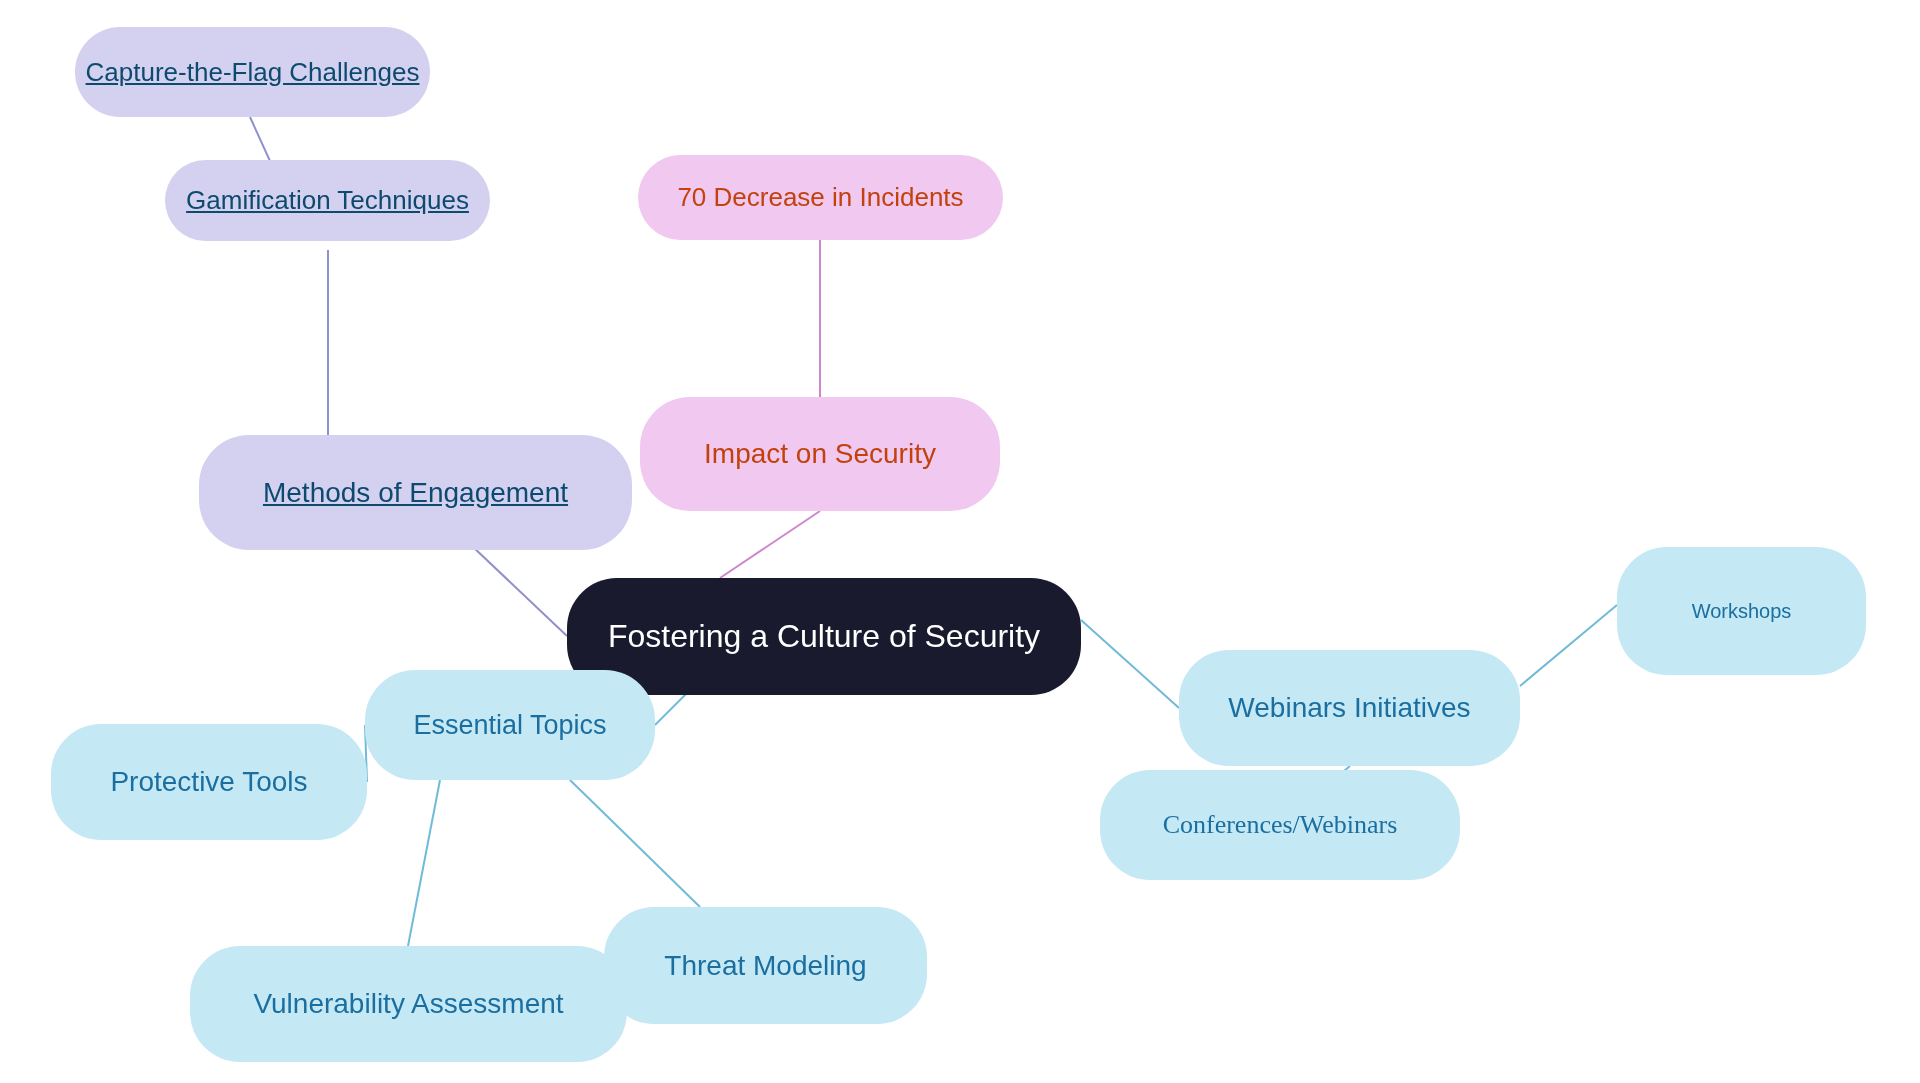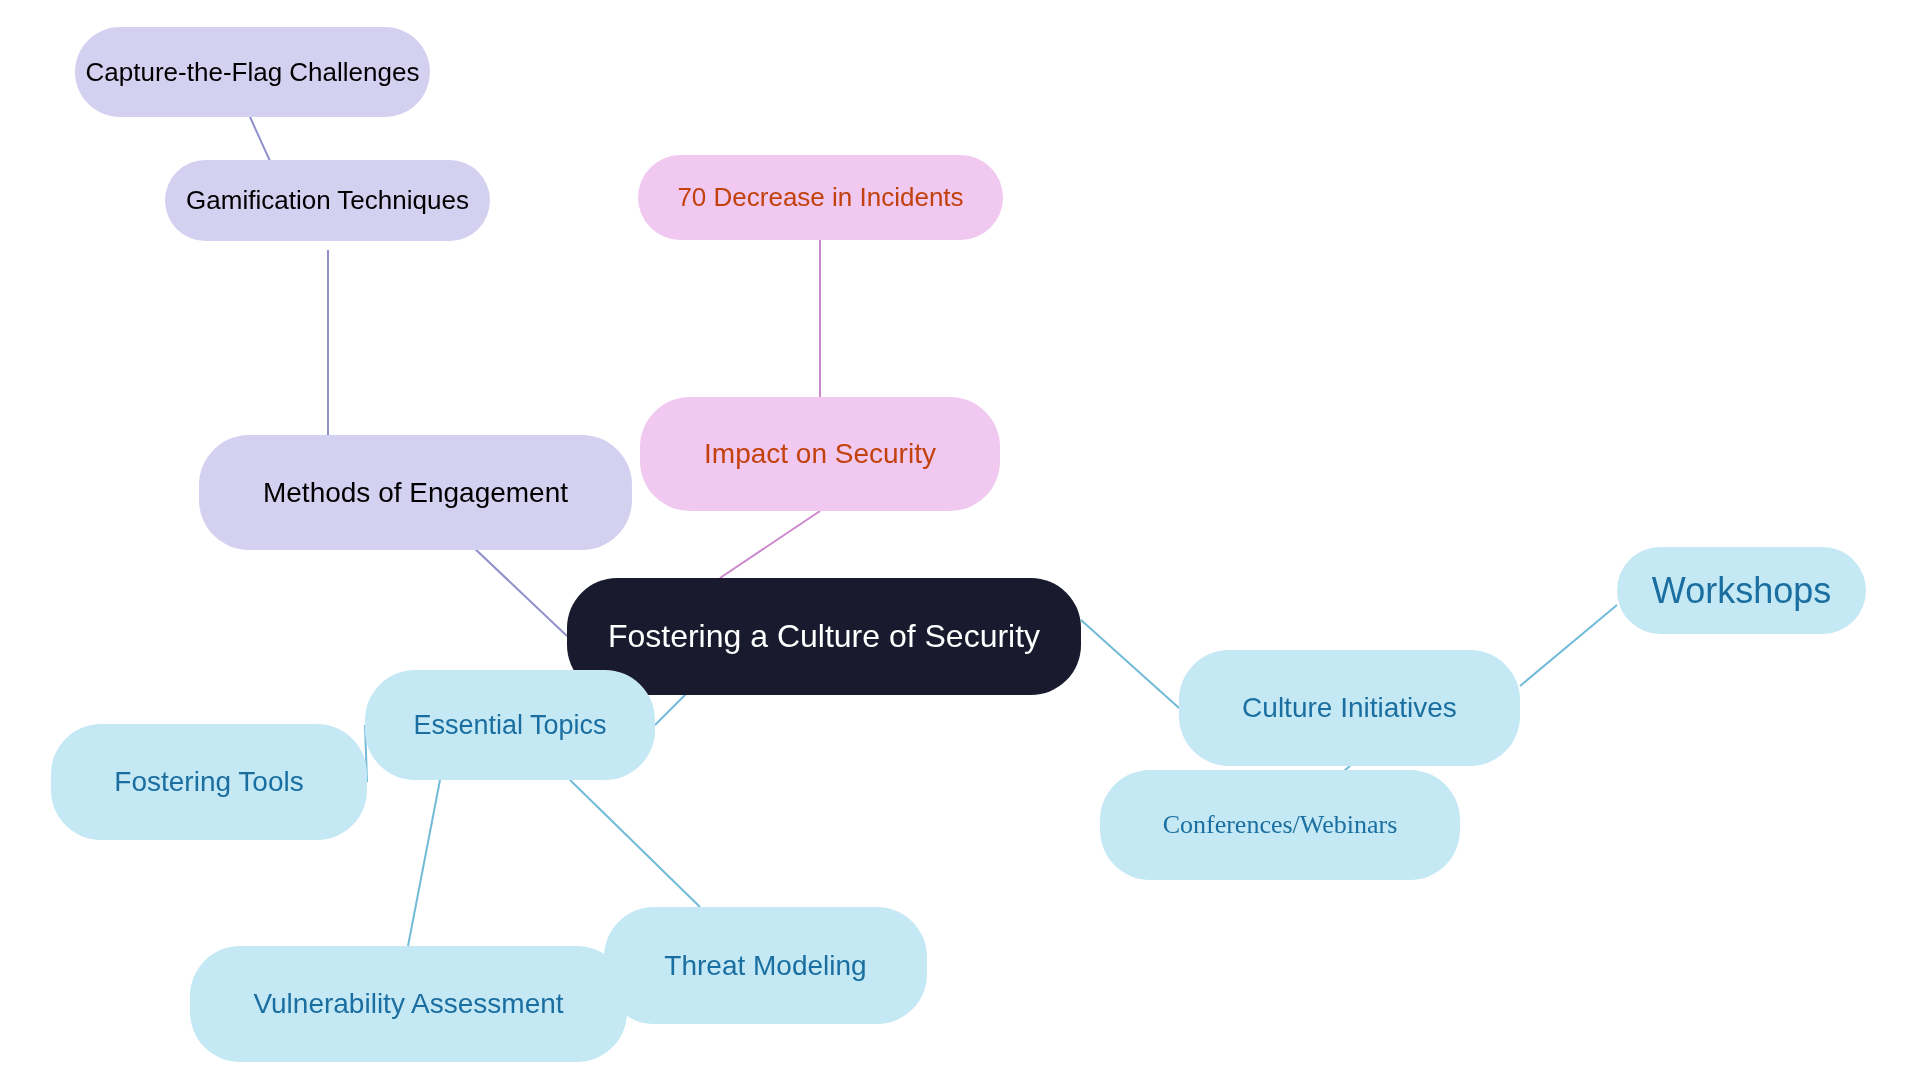--- a/index.html
+++ b/index.html
@@ -34,22 +34,23 @@
     .node-center {
       background: #1a1a2e;
       color: #ffffff;
       font-size: 32px;
       font-weight: 500;
       border-radius: 50px;
       padding: 28px 55px;
     }
     .node-purple-light {
       background: #d4d0f0;
-      color: #000000;
+      color: #0c4a6e;
       border: none;
+      text-decoration: underline;
     }
     .node-pink {
       background: #f0c8f0;
       color: #c2410c;
       border: none;
     }
     .node-blue-light {
       background: #c5e8f5;
       color: #1a6fa0;
       border: none;
@@ -90,25 +91,25 @@
 <div class="node node-purple-light" style="left:75px; top:27px; width:355px; height:90px; font-size:26px;">Capture-the-Flag Challenges</div>
 
 <div class="node node-purple-light" style="left:165px; top:160px; width:325px; height:81px; font-size:26px;">Gamification Techniques</div>
 
 <div class="node node-purple-light" style="left:199px; top:435px; width:433px; height:115px; font-size:28px;">Methods of Engagement</div>
 
 <div class="node node-pink" style="left:638px; top:155px; width:365px; height:85px; font-size:26px;">70 Decrease in Incidents</div>
 
 <div class="node node-pink" style="left:640px; top:397px; width:360px; height:114px; font-size:28px;">Impact on Security</div>
 
-<div class="node node-blue-light" style="left:1179px; top:650px; width:341px; height:116px; font-size:28px;">Culture Initiatives</div>
+<div class="node node-blue-light" style="left:1179px; top:650px; width:341px; height:116px; font-size:28px;">Webinars Initiatives</div>
 
-<div class="node node-blue-light" style="left:1617px; top:547px; width:249px; height:87px; font-size:36px;">Workshops</div>
+<div class="node node-blue-light" style="left:1617px; top:547px; width:249px; height:128px; font-size:20px;">Workshops</div>
 
 <div class="node node-blue-light" style="left:1100px; top:770px; width:360px; height:110px; font-size:26px;font-family:Liberation Serif, serif;">Conferences/Webinars</div>
 
 <div class="node node-blue-light" style="left:365px; top:670px; width:290px; height:110px; font-size:27px;">Essential Topics</div>
 
-<div class="node node-blue-light" style="left:51px; top:724px; width:316px; height:116px; font-size:28px;">Fostering Tools</div>
+<div class="node node-blue-light" style="left:51px; top:724px; width:316px; height:116px; font-size:28px;">Protective Tools</div>
 
 <div class="node node-blue-light" style="left:190px; top:946px; width:437px; height:116px; font-size:28px;text-align:right;">Vulnerability Assessment</div>
 
 <div class="node node-blue-light" style="left:604px; top:907px; width:323px; height:117px; font-size:28px;">Threat Modeling</div>
 
 </body></html>

